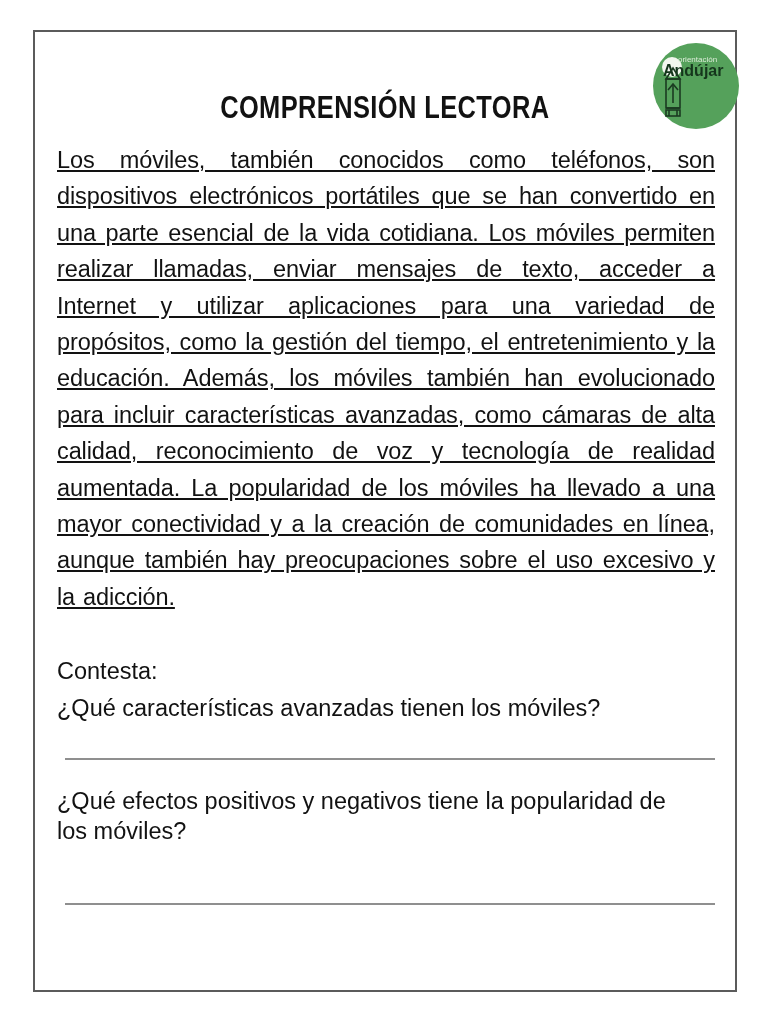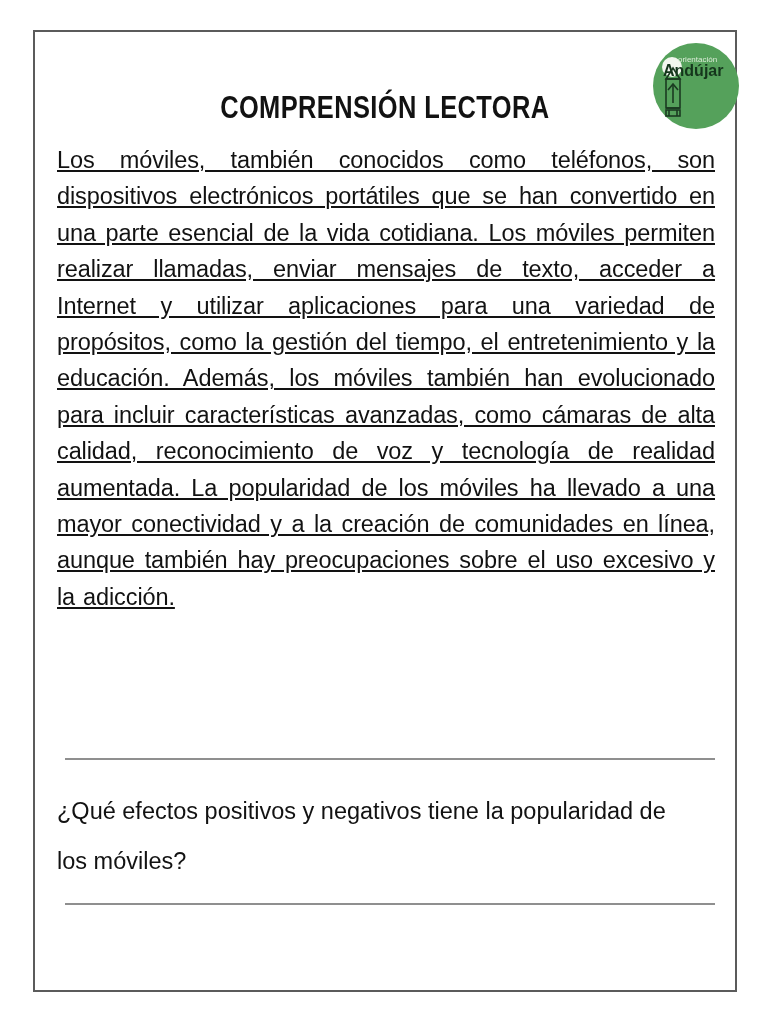--- a/index.html
+++ b/index.html
@@ -77,21 +77,21 @@
     border-top: 2px solid #8f8f8f;
   }
   .answer-line.first { top: 726px; }
   .answer-line.second { top: 871px; }
   .question-2 {
     position: absolute;
     top: 754px;
     left: 22px;
     width: 612px;
     font-size: 23.5px;
-    line-height: 50px;
+    line-height: 30px;
   }
   .logo text {
     font-family: "Liberation Sans", sans-serif;
   }
 </style>
 </head>
 <body>
 
 <div class="page">
   <div class="frame">
@@ -112,20 +112,24 @@
         <path d="M15 47 L20 41 L25 47"></path>
         <line x1="13" y1="65" x2="27" y2="65"></line>
         <rect x="13" y="67" width="14" height="6"></rect>
         <line x1="16" y1="67" x2="16" y2="73"></line>
         <line x1="24" y1="67" x2="24" y2="73"></line>
       </g>
     </svg>
 
     <div class="passage">Los móviles, también conocidos como teléfonos, son dispositivos electrónicos portátiles que se han convertido en una parte esencial de la vida cotidiana. Los móviles permiten realizar llamadas, enviar mensajes de texto, acceder a Internet y utilizar aplicaciones para una variedad de propósitos, como la gestión del tiempo, el entretenimiento y la educación. Además, los móviles también han evolucionado para incluir características avanzadas, como cámaras de alta calidad, reconocimiento de voz y tecnología de realidad aumentada. La popularidad de los móviles ha llevado a una mayor conectividad y a la creación de comunidades en línea, aunque también hay preocupaciones sobre el uso excesivo y la adicción.</div>
 
+    <div class="contesta-block">
+      <div>Contesta:</div>
+      <div>¿Qué características avanzadas tienen los móviles?</div>
+    </div>
 
     <div class="answer-line first"></div>
 
     <div class="question-2">¿Qué efectos positivos y negativos tiene la popularidad de los móviles?</div>
 
     <div class="answer-line second"></div>
 
   </div>
 </div>
 

